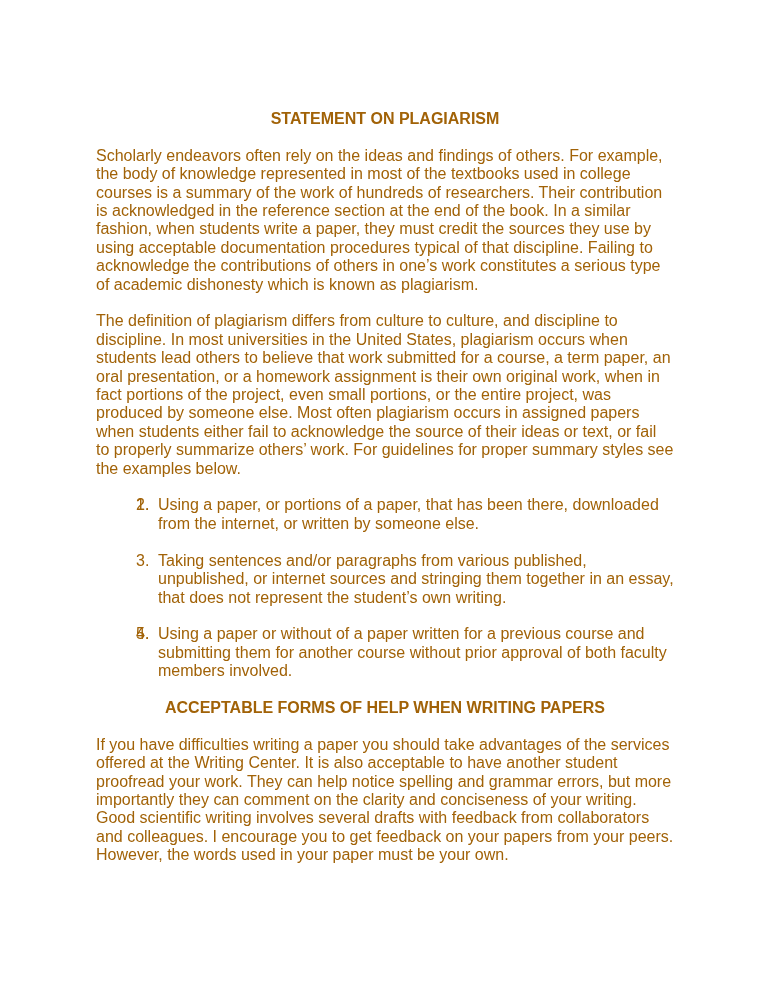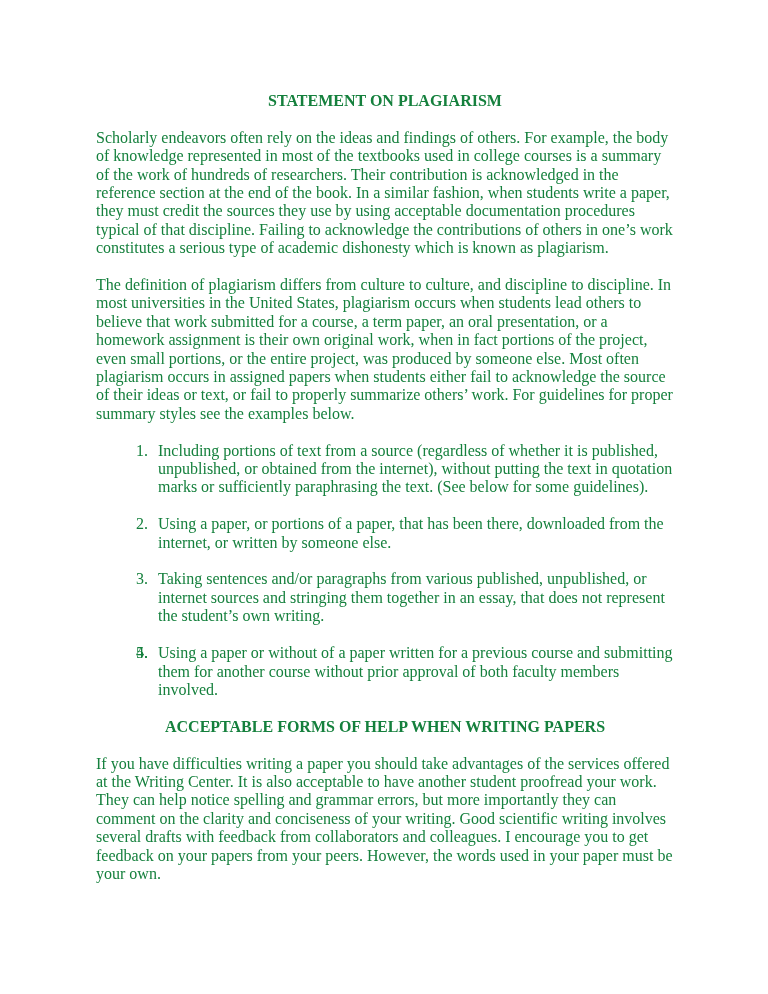--- a/index.html
+++ b/index.html
@@ -1,41 +1,40 @@
 <!DOCTYPE html>
 <html><head>
 <meta charset="utf-8">
 <style>
   html, body { margin: 0; padding: 0; background: #ffffff; }
   body { width: 768px; height: 994px; position: relative; overflow: hidden; }
   .page {
-    position: absolute; left: 96px; top: 92px; width: 578px;
-    font-family: Liberation Serif, serif;
-    font-size: 16px; line-height: 18.4px; color: #15803d;
+    position: absolute; left: 96px; top: 110px; width: 578px;
+    font-family: Liberation Sans, sans-serif;
+    font-size: 16px; line-height: 18.4px; color: #a16207;
   }
   .heading { text-align: center; font-weight: bold; margin: 0 0 18.4px 0; }
   .para { margin: 0 0 18.4px 0; }
   .list { list-style: none; margin: 0 0 18.4px 0; padding: 0; }
   .list-item { position: relative; padding-left: 62px; margin: 0 0 18.4px 0; }
   .list-item:last-child { margin-bottom: 18.4px; }
   .list-num { position: absolute; left: 40px; top: 0; }
 </style>
 </head>
 <body>
 
 <div class="page">
   <h1 class="heading" style="font-size:16px;">STATEMENT ON PLAGIARISM</h1>
 
   <p class="para">Scholarly endeavors often rely on the ideas and findings of others. For example, the body of knowledge represented in most of the textbooks used in college courses is a summary of the work of hundreds of researchers. Their contribution is acknowledged in the reference section at the end of the book. In a similar fashion, when students write a paper, they must credit the sources they use by using acceptable documentation procedures typical of that discipline. Failing to acknowledge the contributions of others in one’s work constitutes a serious type of academic dishonesty which is known as plagiarism.</p>
   <p class="para">The definition of plagiarism differs from culture to culture, and discipline to discipline. In most universities in the United States, plagiarism occurs when students lead others to believe that work submitted for a course, a term paper, an oral presentation, or a homework assignment is their own original work, when in fact portions of the project, even small portions, or the entire project, was produced by someone else. Most often plagiarism occurs in assigned papers when students either fail to acknowledge the source of their ideas or text, or fail to properly summarize others’ work. For guidelines for proper summary styles see the examples below.</p>
 
   <ol class="list">
     <li class="list-item">
       <span class="list-num">1.</span>
-      <span>Including portions of text from a source (regardless of whether it is published, unpublished, or obtained from the internet), without putting the text in quotation marks or sufficiently paraphrasing the text. (See below for some guidelines).</span>
     </li>
     <li class="list-item">
       <span class="list-num">2.</span>
       <span>Using a paper, or portions of a paper, that has been there, downloaded from the internet, or written by someone else.</span>
     </li>
     <li class="list-item">
       <span class="list-num">3.</span>
       <span>Taking sentences and/or paragraphs from various published, unpublished, or internet sources and stringing them together in an essay, that does not represent the student’s own writing.</span>
     </li>
     <li class="list-item">

